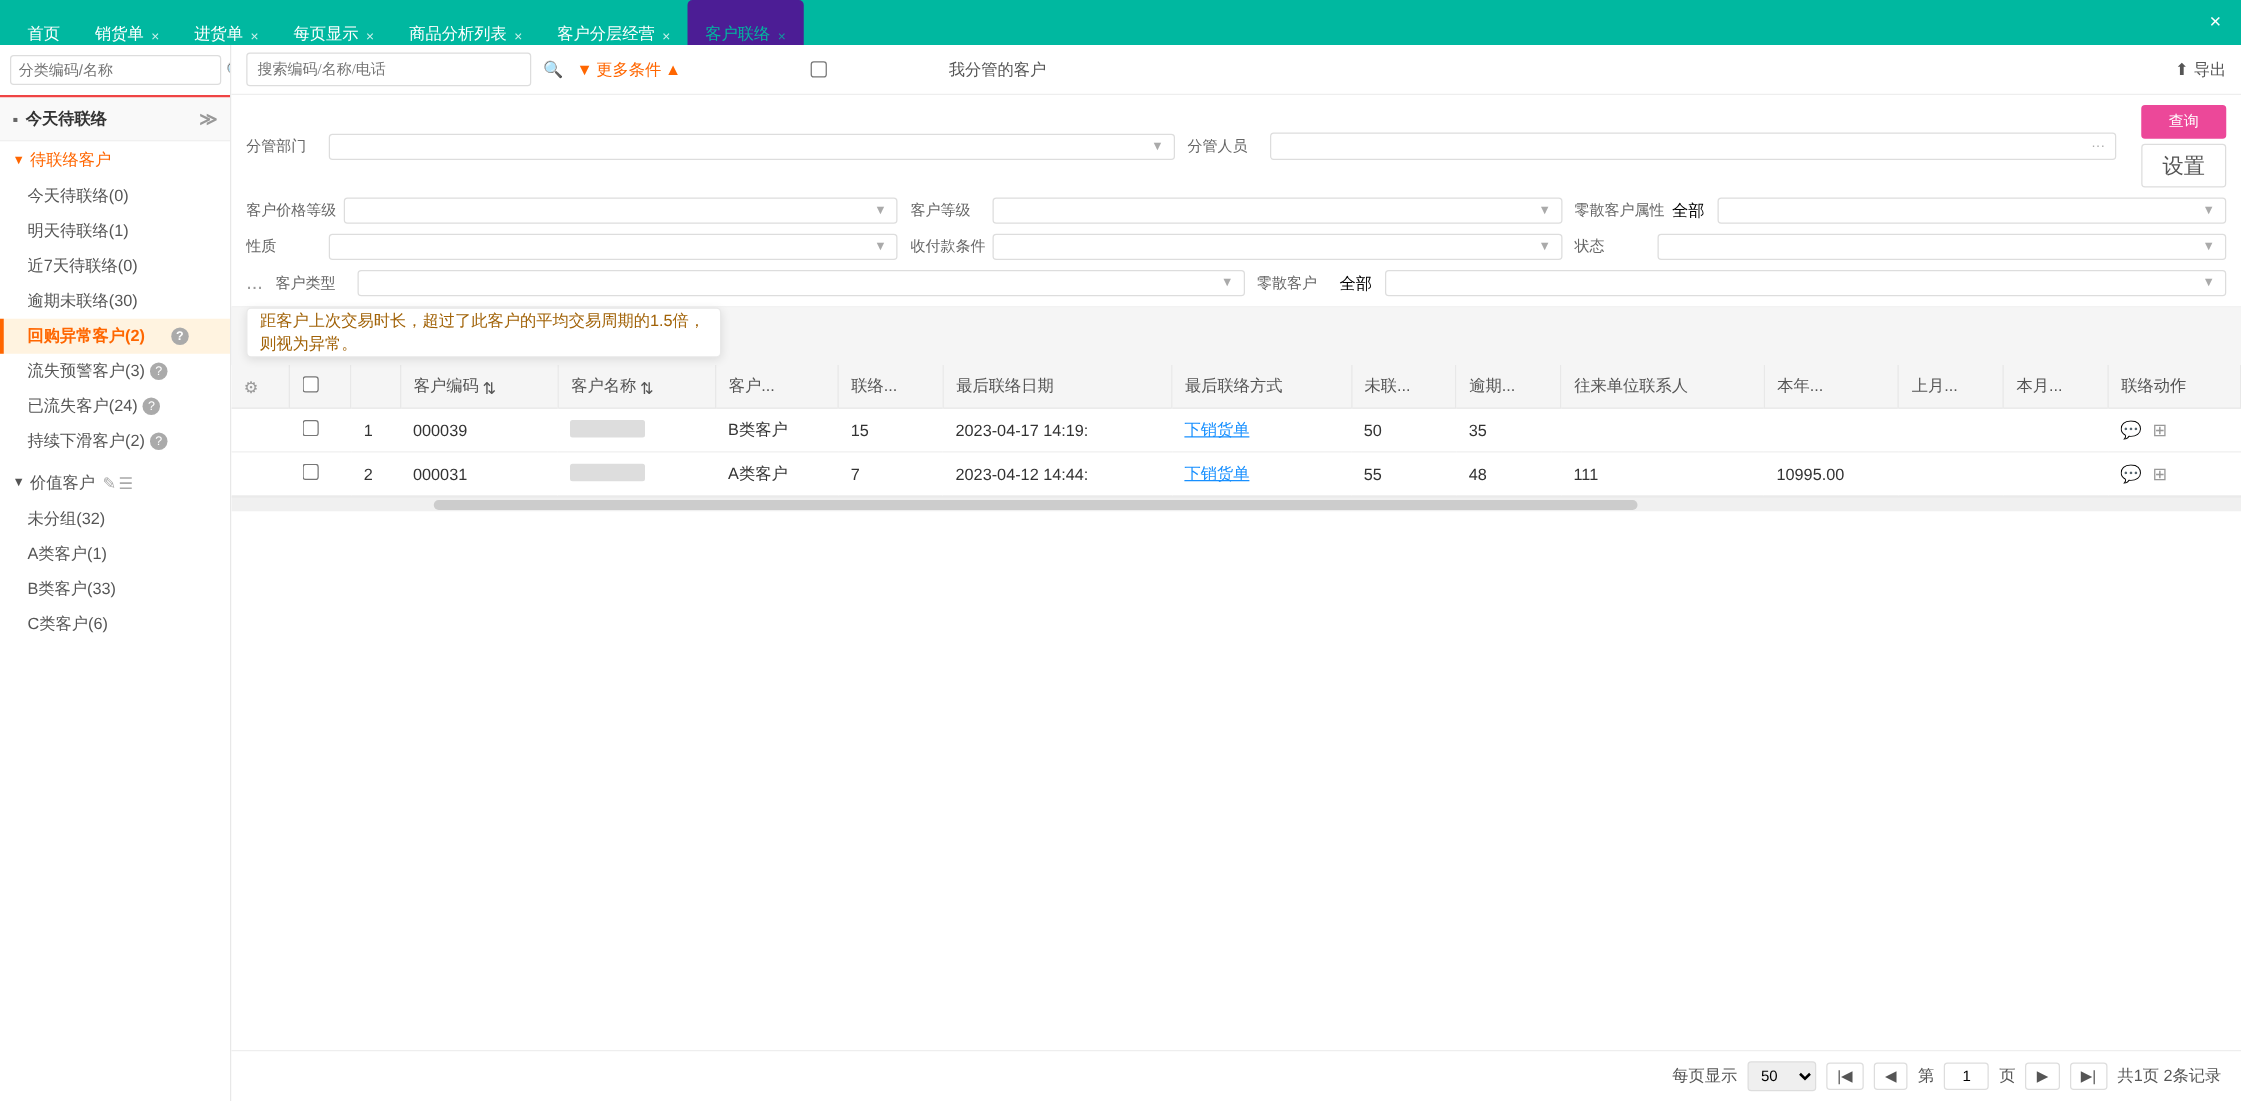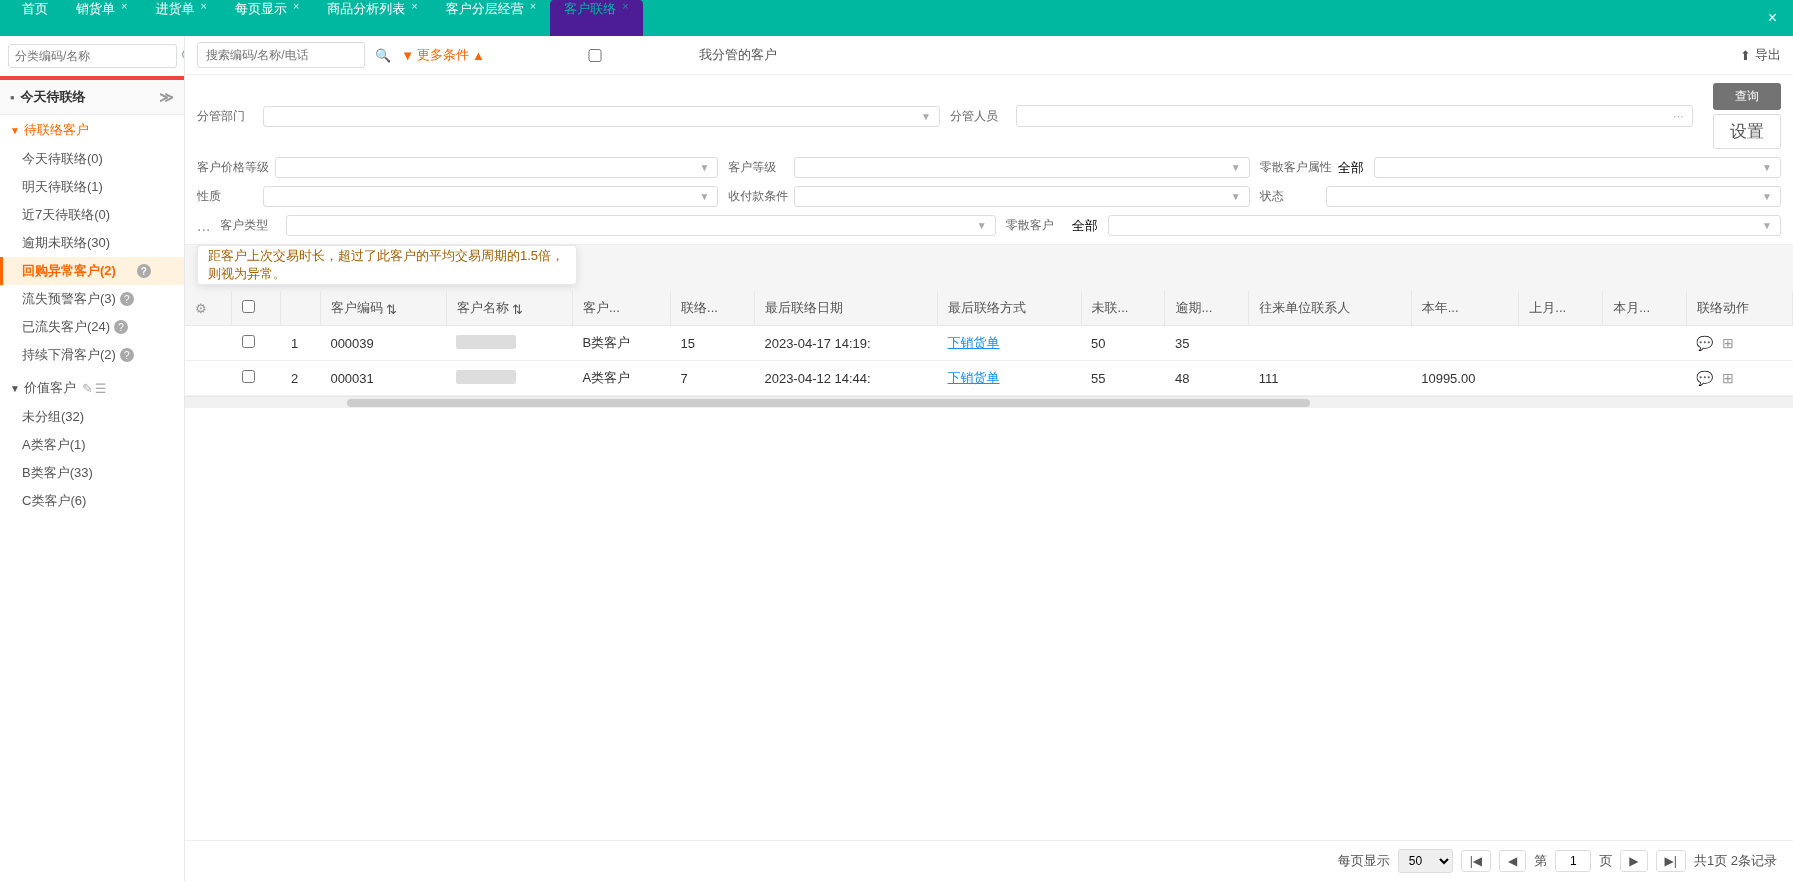--- a/index.html
+++ b/index.html
@@ -11,21 +11,21 @@
       height: 36px;
       display: flex;
       align-items: center;
       padding: 0 8px;
       color: white;
     }
     .top-nav .nav-item {
       padding: 0 14px;
       height: 36px;
       display: flex;
-      align-items: flex-start;
+      align-items: flex-end;
       cursor: pointer;
       white-space: nowrap;
       color: white;
       font-size: 13px;
     }
     .top-nav .nav-item.active {
       background: #4c1d95;
       color: #00b8a0;
       border-radius: 4px 4px 0 0;
     }
@@ -54,21 +54,21 @@
       background: white;
       border-right: 1px solid #e8e8e8;
       display: flex;
       flex-direction: column;
       overflow-y: auto;
     }
     .sidebar-search {
       padding: 8px;
       display: flex;
       align-items: center;
-      border-bottom: 4px solid #ef4444;
+      border-bottom: 2px solid #ef4444;
     }
     .sidebar-search input {
       flex: 1;
       border: 1px solid #ddd;
       border-radius: 3px;
       padding: 4px 6px;
       font-size: 12px;
       outline: none;
     }
     .sidebar-search .search-icon {
@@ -233,21 +233,21 @@
       color: #aaa;
       font-size: 10px;
     }
     .filter-actions {
       display: flex;
       flex-direction: column;
       gap: 4px;
       margin-left: 10px;
     }
     .btn-query {
-      background: #737373;
+      background: #ec4899;
       color: white;
       border: none;
       border-radius: 3px;
       padding: 5px 16px;
       cursor: pointer;
       font-size: 12px;
     }
     .btn-settings {
       background: white;
       color: #555;
@@ -498,21 +498,21 @@
       <span>B类客户(33)</span>
     </div>
     <div class="sidebar-item">
       <span>C类客户(6)</span>
     </div>
   </div>
 
   <div class="content-area">
 
     <div class="filter-bar">
-      <input type="text" style="width: 168px;" placeholder="搜索编码/名称/电话">
+      <input type="text" style="width: 228px; font-family: Liberation Serif, serif;" placeholder="搜索编码/名称/电话">
       <span class="search-btn">🔍</span>
       <div class="filter-btn">
         <span>▼</span>
         <span>更多条件</span>
         <span>▲</span>
       </div>
       <div class="my-customer-check">
         <input type="checkbox" style="">
         <span>我分管的客户</span>
       </div>

